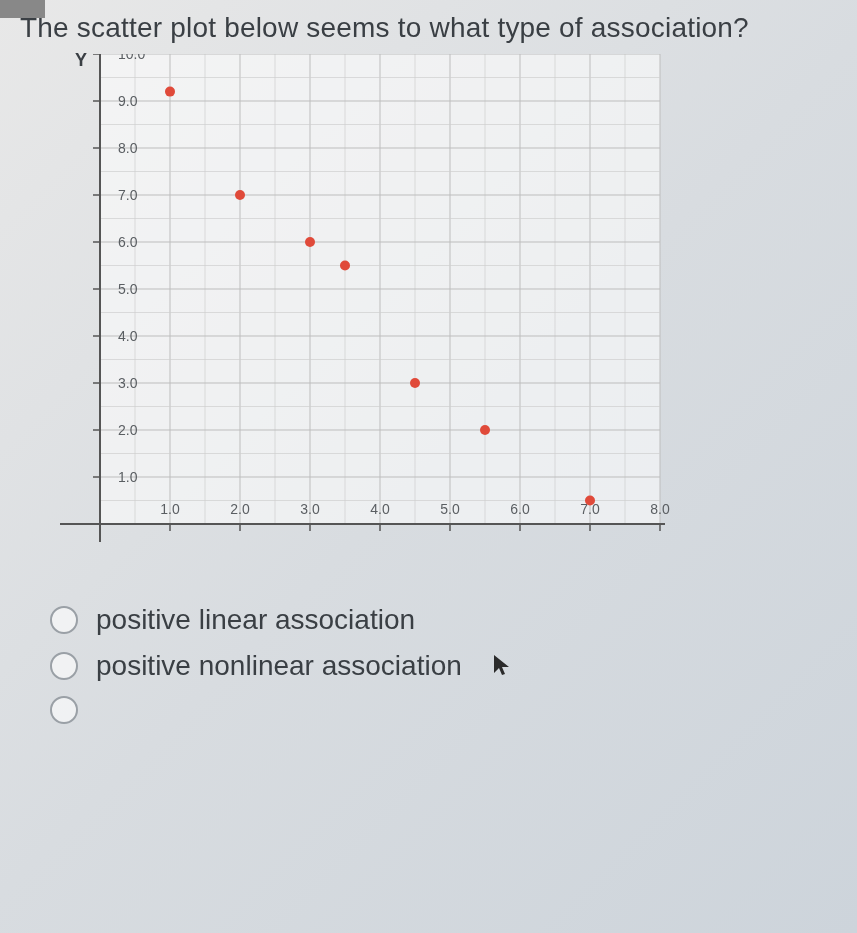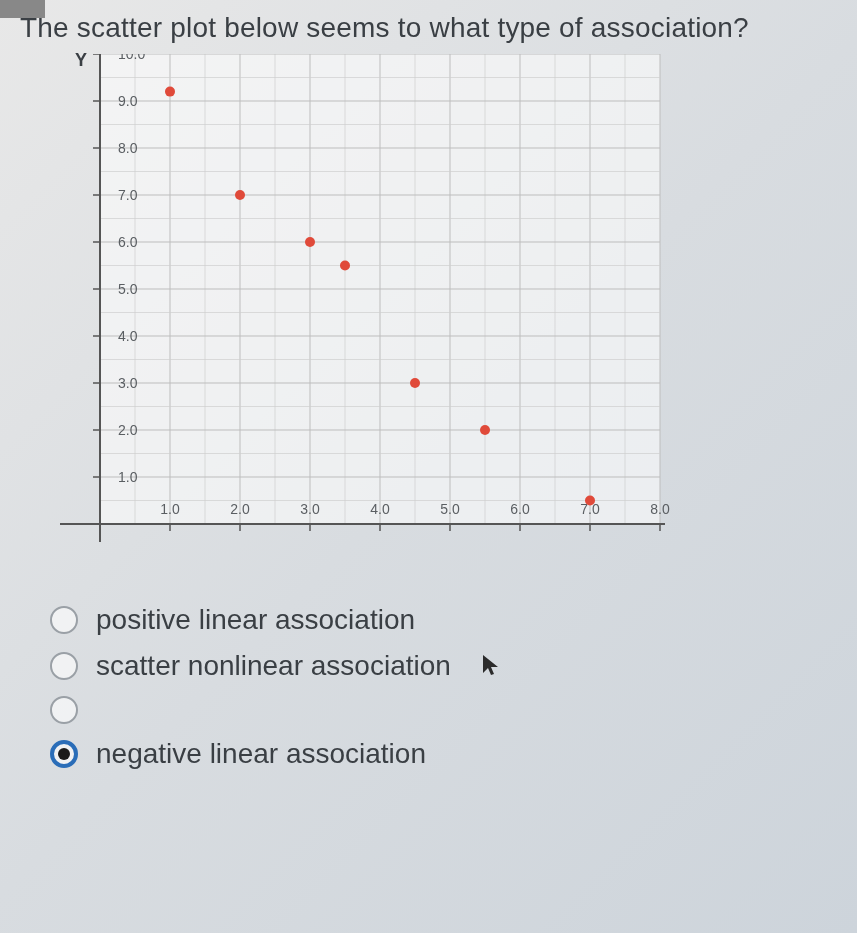--- a/index.html
+++ b/index.html
@@ -187,27 +187,21 @@
     </svg>
 </div>
 
 <div class="answers" id="answers-container">
     <div class="answer-row">
       <div class="radio"></div>
       <span class="answer-label">positive linear association</span>
     </div>
     <div class="answer-row">
       <div class="radio"></div>
-      <span class="answer-label">scatter nonlinear association</span>
+      <span class="answer-label">positive nonlinear association</span>
       <svg width="20" height="26" viewBox="0 0 20 26" class="cursor-icon">
         <path d="M2 2 L2 20 L7 15 L10 22 L13 21 L10 14 L17 14 Z" fill="#2b2b2b"></path>
       </svg>
     </div>
     <div class="answer-row">
       <div class="radio"></div>
     </div>
-    <div class="answer-row">
-      <div class="radio selected">
-        <div class="radio-inner"></div>
-      </div>
-      <span class="answer-label">negative linear association</span>
-    </div>
   </div>
 
 </body></html>

